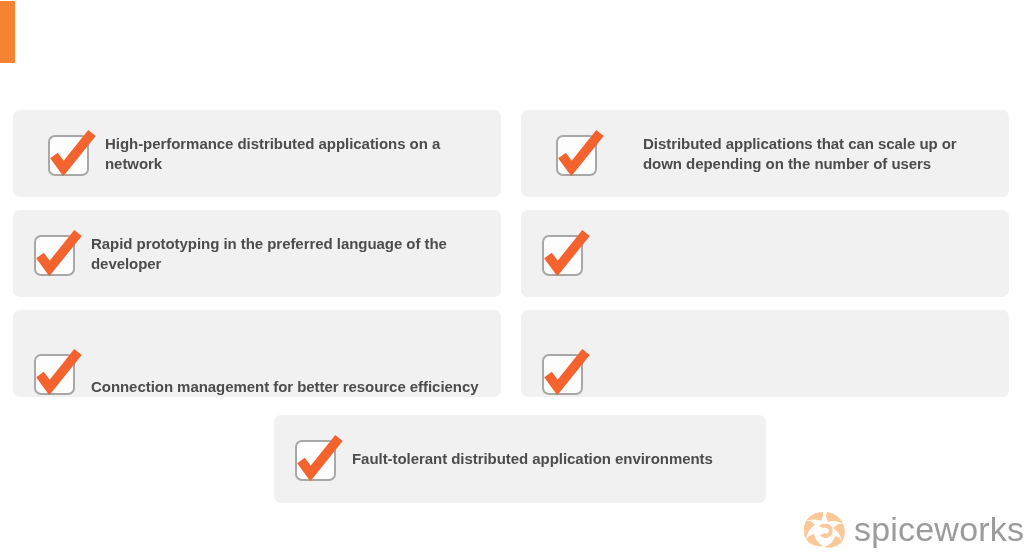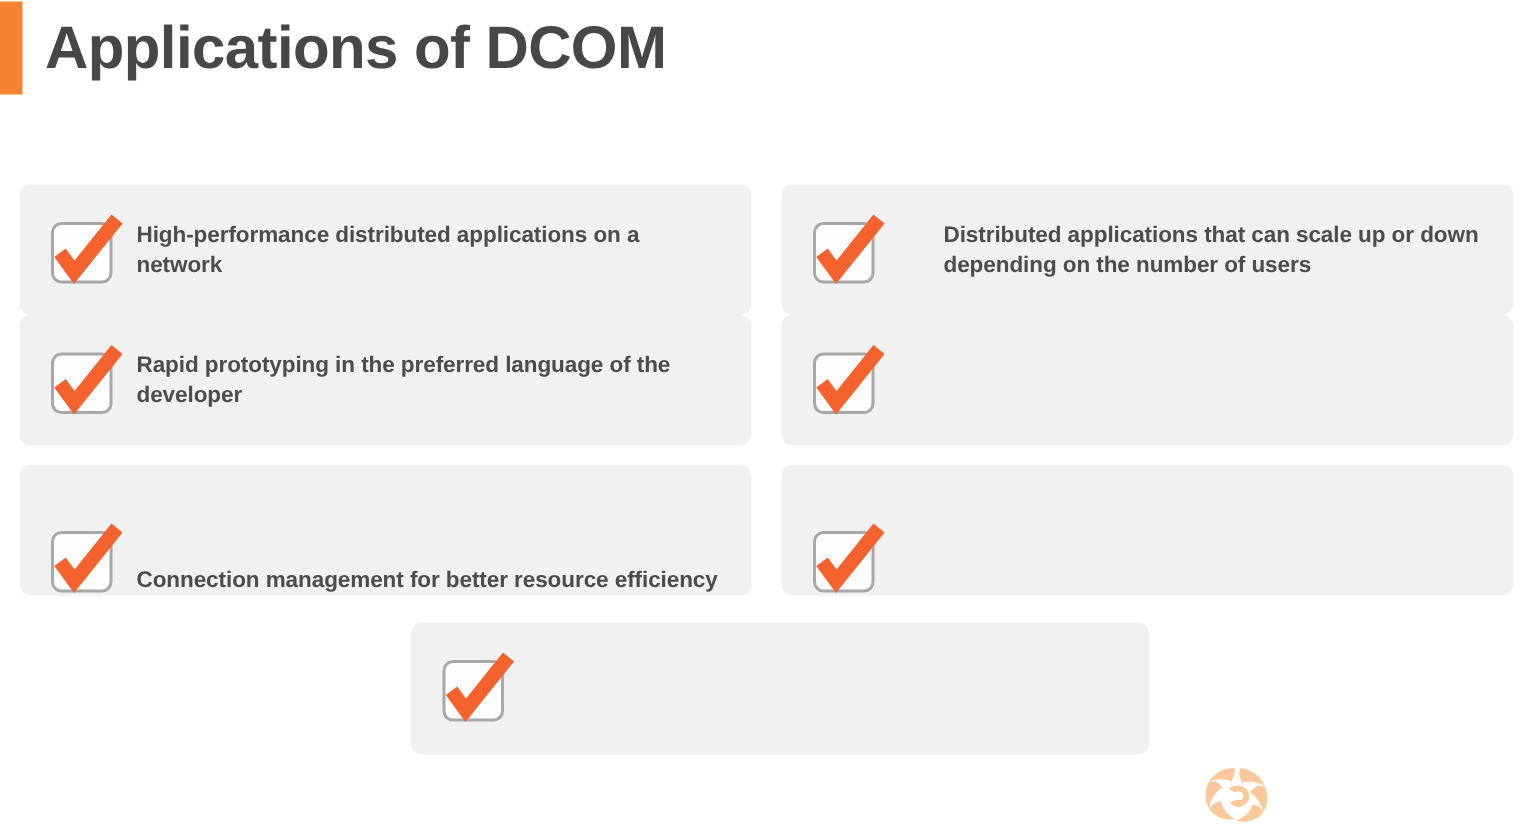--- a/index.html
+++ b/index.html
@@ -84,21 +84,21 @@
     line-height: 20px;
     font-weight: bold;
     color: #4c4c4c;
     padding-right: 14px;
     letter-spacing: -0.05px;
   }
 
   
   .col-left  { left: 13px;  width: 488px; }
   .col-right { left: 521px; width: 488px; gap: 30px; }
-  .row-1 { top: 123px; height: 87px; }
+  .row-1 { top: 110px; height: 87px; padding-left: 14px; }
   .row-2 { top: 210px; height: 87px; }
   .row-3 { top: 310px; height: 87px; align-items: flex-end; }
   .row-4 { left: 274px; top: 415px; width: 492px; height: 88px; }
 
   
   .logo {
     position: absolute;
     left: 802px;
     top: 509px;
     width: 212px;
@@ -118,21 +118,20 @@
     letter-spacing: 0.2px;
     padding-left: 6px;
     font-weight: normal;
   }
 </style>
 </head>
 <body>
 
 <div class="title-row">
   <div class="title-accent"></div>
-  <h1 class="page-title">Applications of DCOM</h1>
 </div>
 
 <div class="card col-left row-1">
   <div class="check-wrap">
     <div class="check-box"></div>
     <svg class="check-mark" viewBox="0 0 48 48">
       <path d="M7 25.5 L16.5 38.5 L45 3" fill="none" stroke="#f4632e" stroke-width="9.5" stroke-linecap="butt" stroke-linejoin="miter"></path>
     </svg>
   </div>
   <div class="card-text">High-performance distributed applications on a network</div>
@@ -186,27 +185,29 @@
   </div>
 </div>
 
 <div class="card row-4">
   <div class="check-wrap">
     <div class="check-box"></div>
     <svg class="check-mark" viewBox="0 0 48 48">
       <path d="M7 25.5 L16.5 38.5 L45 3" fill="none" stroke="#f4632e" stroke-width="9.5" stroke-linecap="butt" stroke-linejoin="miter"></path>
     </svg>
   </div>
+  <div class="card-text">Fault-tolerant distributed application environments</div>
 </div>
 
 <div class="logo">
   <svg class="logo-mark" viewBox="0 0 46 40">
     <g fill="#fbc89a">
       <path d="M21 3 C13 3 7 7 4 12 C9 10 15 10 19 12 L21 7 Z"></path>
       <path d="M4 12 C1 18 1 25 4 30 C5 24 8 19 13 16 L9 12 Z"></path>
       <path d="M4 30 C8 36 15 38 21 37 C16 34 13 30 12 25 L7 27 Z"></path>
       <path d="M25 3 C33 4 39 9 41 15 C36 12 30 11 26 13 L24 7 Z"></path>
       <path d="M41 15 C44 21 43 28 40 33 C39 27 36 22 31 19 L36 15 Z"></path>
       <path d="M40 33 C35 38 28 40 22 38 C28 36 32 32 33 27 L38 29 Z"></path>
       <path d="M17 17 C20 14 26 14 29 17 C32 21 31 26 27 28 C24 30 20 29 18 26 L23 24 C25 25 27 24 27 22 C27 19 24 18 21 19 Z"></path>
     </g>
   </svg>
+  <div class="logo-word">spiceworks</div>
 </div>
 
 </body></html>

